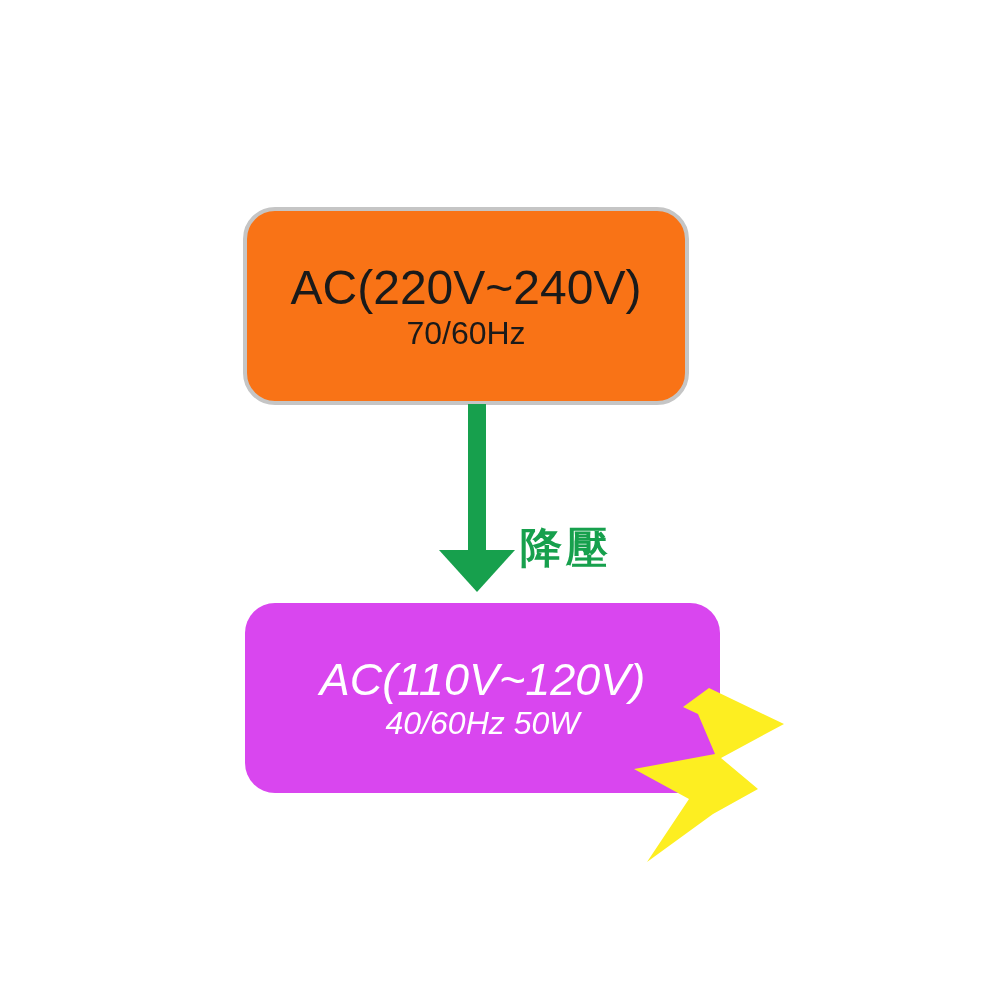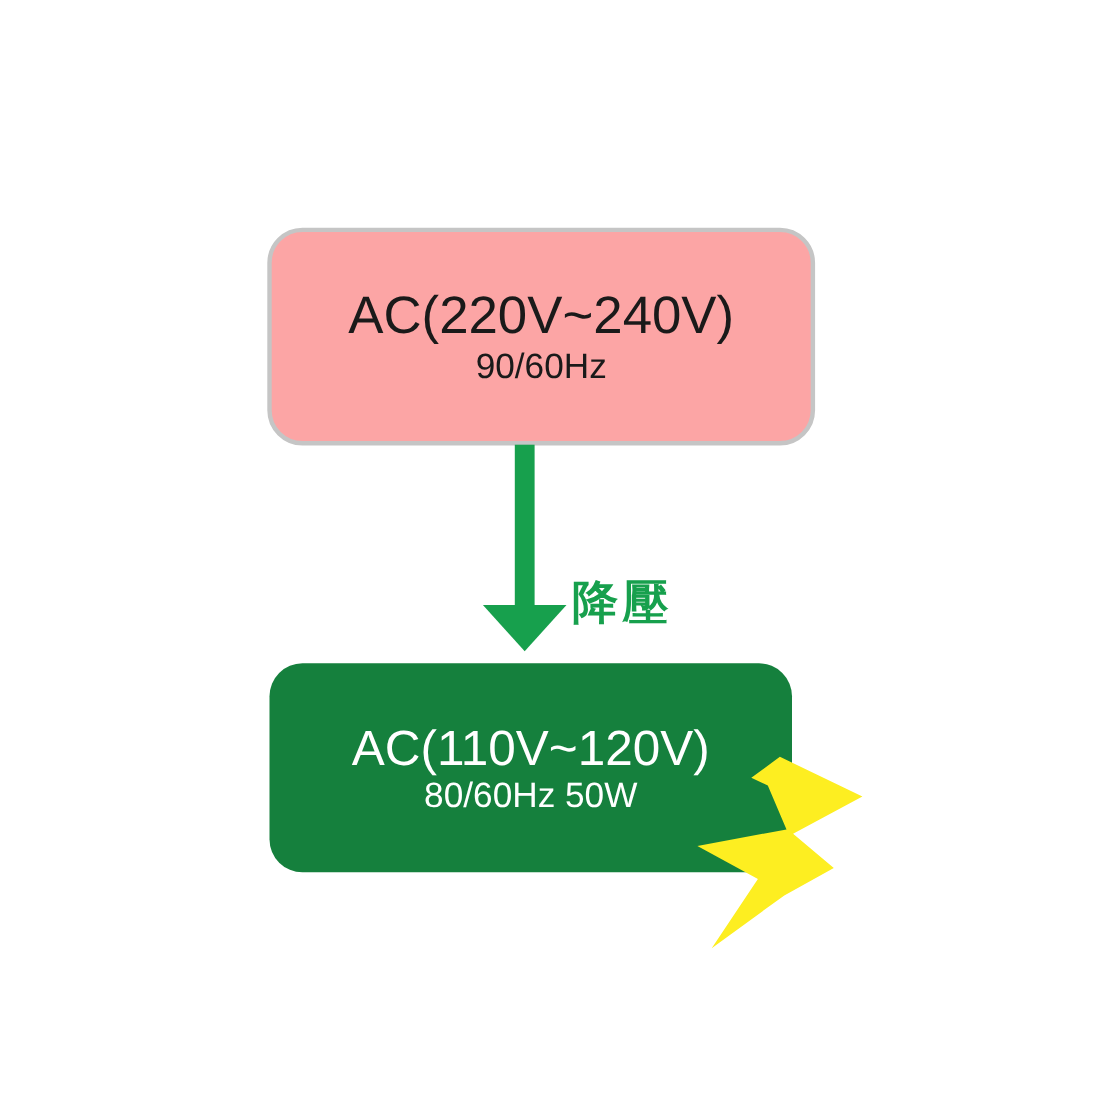--- a/index.html
+++ b/index.html
@@ -16,35 +16,36 @@
     position: absolute;
     box-sizing: border-box;
     display: flex;
     flex-direction: column;
     align-items: center;
     justify-content: center;
     text-align: center;
   }
   .source-box {
     left: 243px; top: 207px;
-    width: 498px; height: 198px;
-    background: #fca5a5;
+    width: 446px; height: 198px;
+    background: #f97316;
     border: 4px solid #c5c5c5;
     border-radius: 32px;
     color: #1a1a1a;
   }
   .source-box .box-title   { font-size: 48px; line-height: 54px; }
   .source-box .box-subtitle{ font-size: 32px; line-height: 36px; }
 
   .output-box {
     left: 245px; top: 603px;
     width: 475px; height: 190px;
-    background: #15803d;
+    background: #d946ef;
     border-radius: 30px;
     color: #ffffff;
+    font-style: italic;
   }
   .output-box .box-title   { font-size: 45px; line-height: 50px; }
   .output-box .box-subtitle{ font-size: 32px; line-height: 36px; }
 
   .arrow-svg { position: absolute; left: 438px; top: 404px; }
 
   .stepdown-label {
     position: absolute;
     left: 520px; top: 520px;
     font-size: 42px;
@@ -56,32 +57,32 @@
 
   .bolt-svg { position: absolute; left: 630px; top: 678px; }
 </style>
 </head>
 <body>
 
 <div class="stage">
 
   <div class="flow-box source-box">
     <div class="box-title">AC(220V~240V)</div>
-    <div class="box-subtitle">90/60Hz</div>
+    <div class="box-subtitle">70/60Hz</div>
   </div>
 
   <svg class="arrow-svg" width="80" height="190" viewBox="0 0 80 190">
     <rect x="30" y="0" width="18" height="148" fill="#17a04d"></rect>
     <polygon points="1,146 77,146 39,188" fill="#17a04d"></polygon>
   </svg>
 
   <div class="stepdown-label">降壓</div>
 
   <div class="flow-box output-box">
     <div class="box-title">AC(110V~120V)</div>
-    <div class="box-subtitle">80/60Hz 50W</div>
+    <div class="box-subtitle">40/60Hz 50W</div>
   </div>
 
   <svg class="bolt-svg" width="160" height="190" viewBox="0 0 160 190">
     <polygon points="79,10 154,46 91,80 128,111 83,136 17,184 59,121 4,91 85,76 68,36 53,29" fill="#fdee21"></polygon>
   </svg>
 
 </div>
 
 </body></html>

